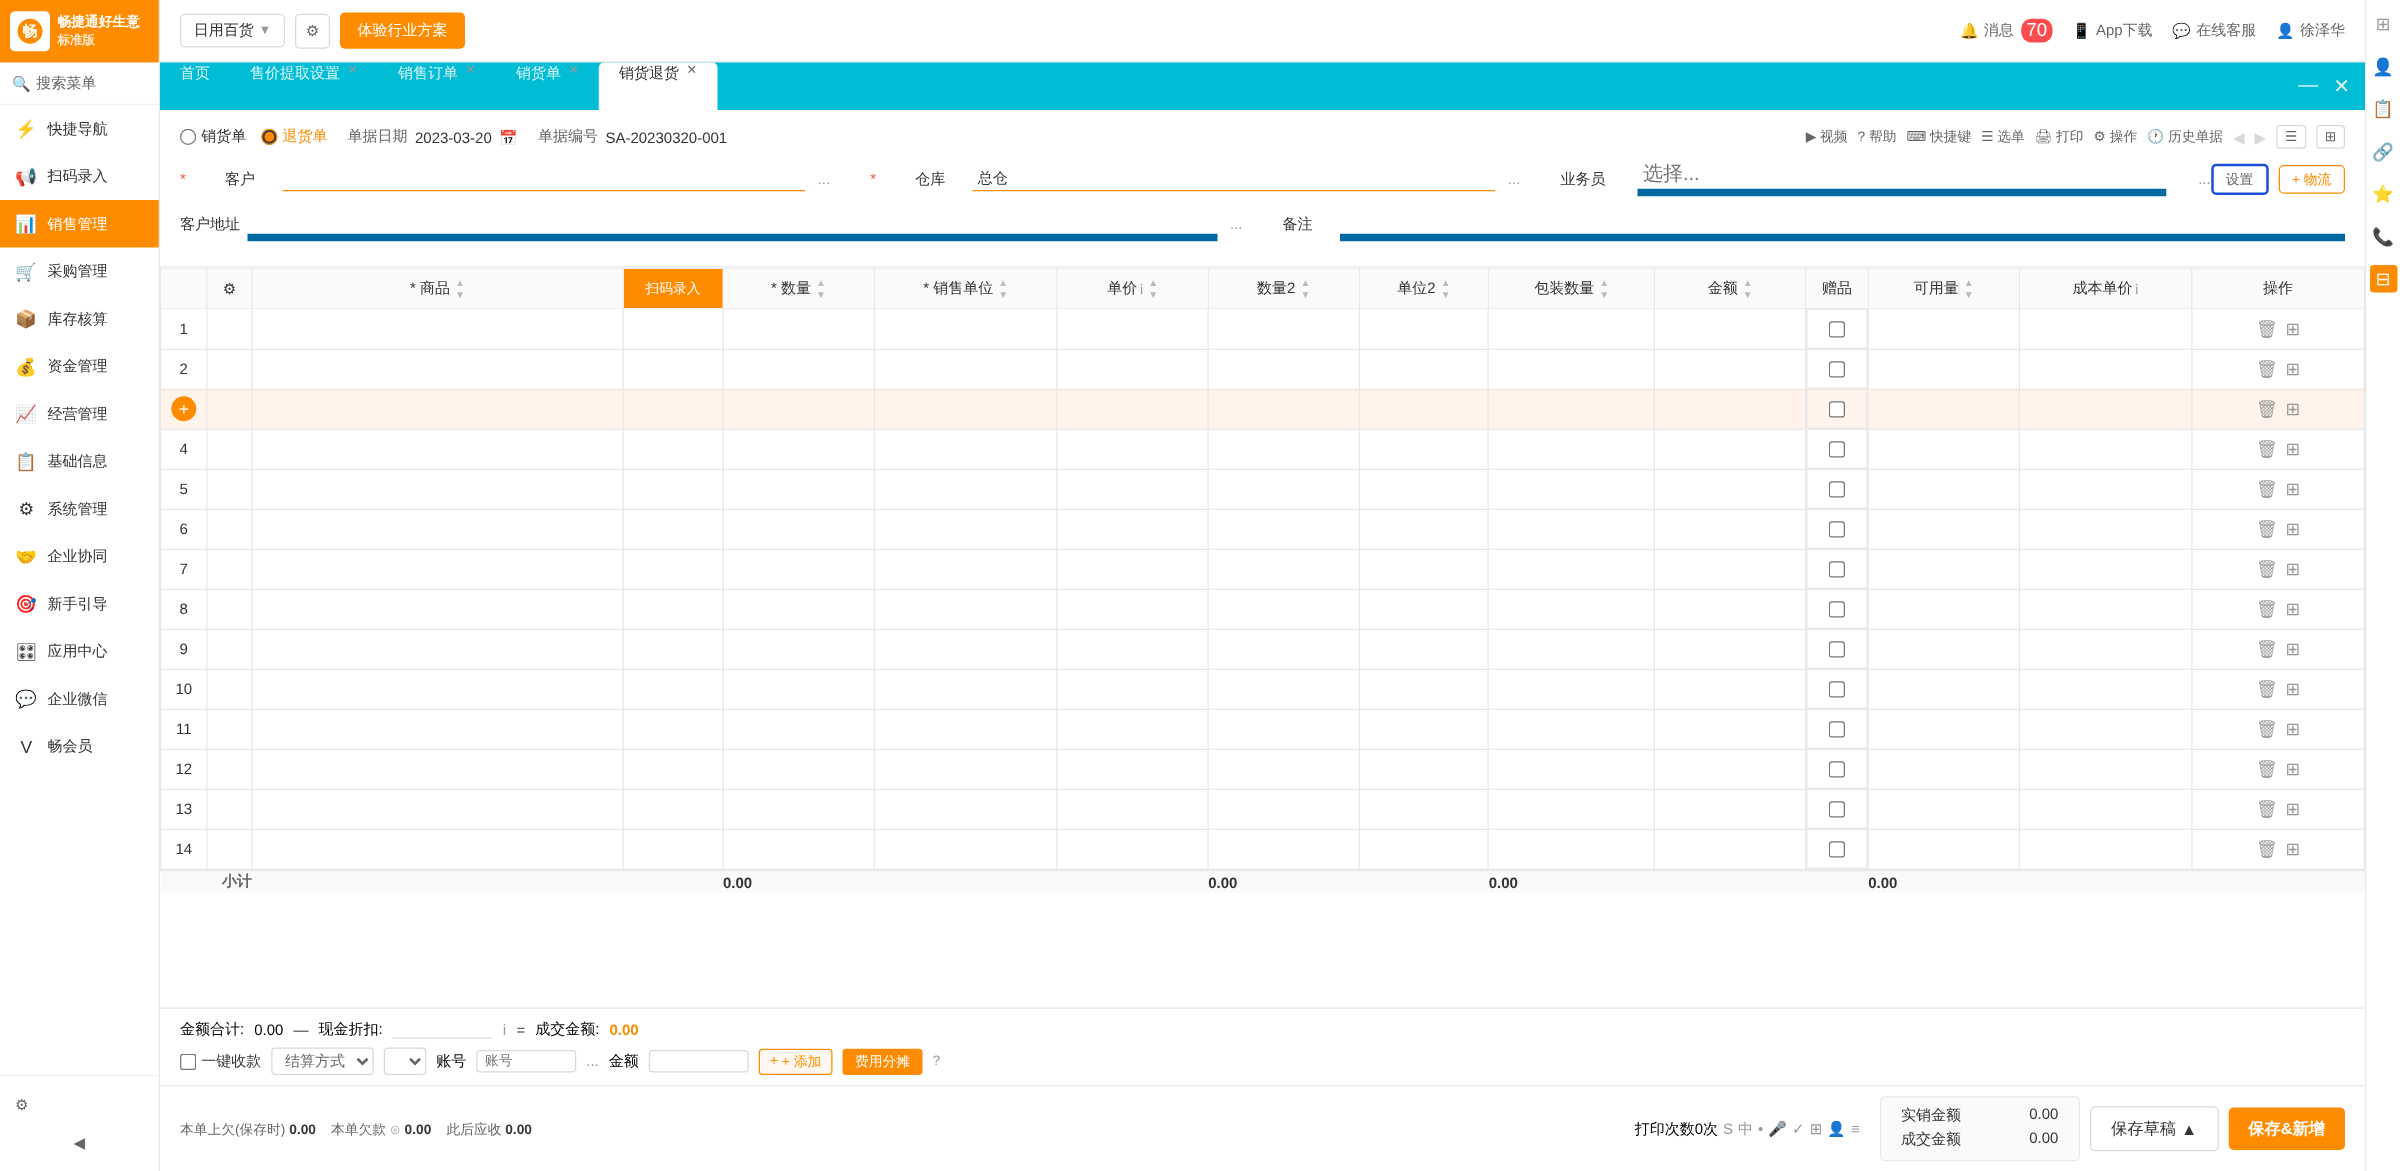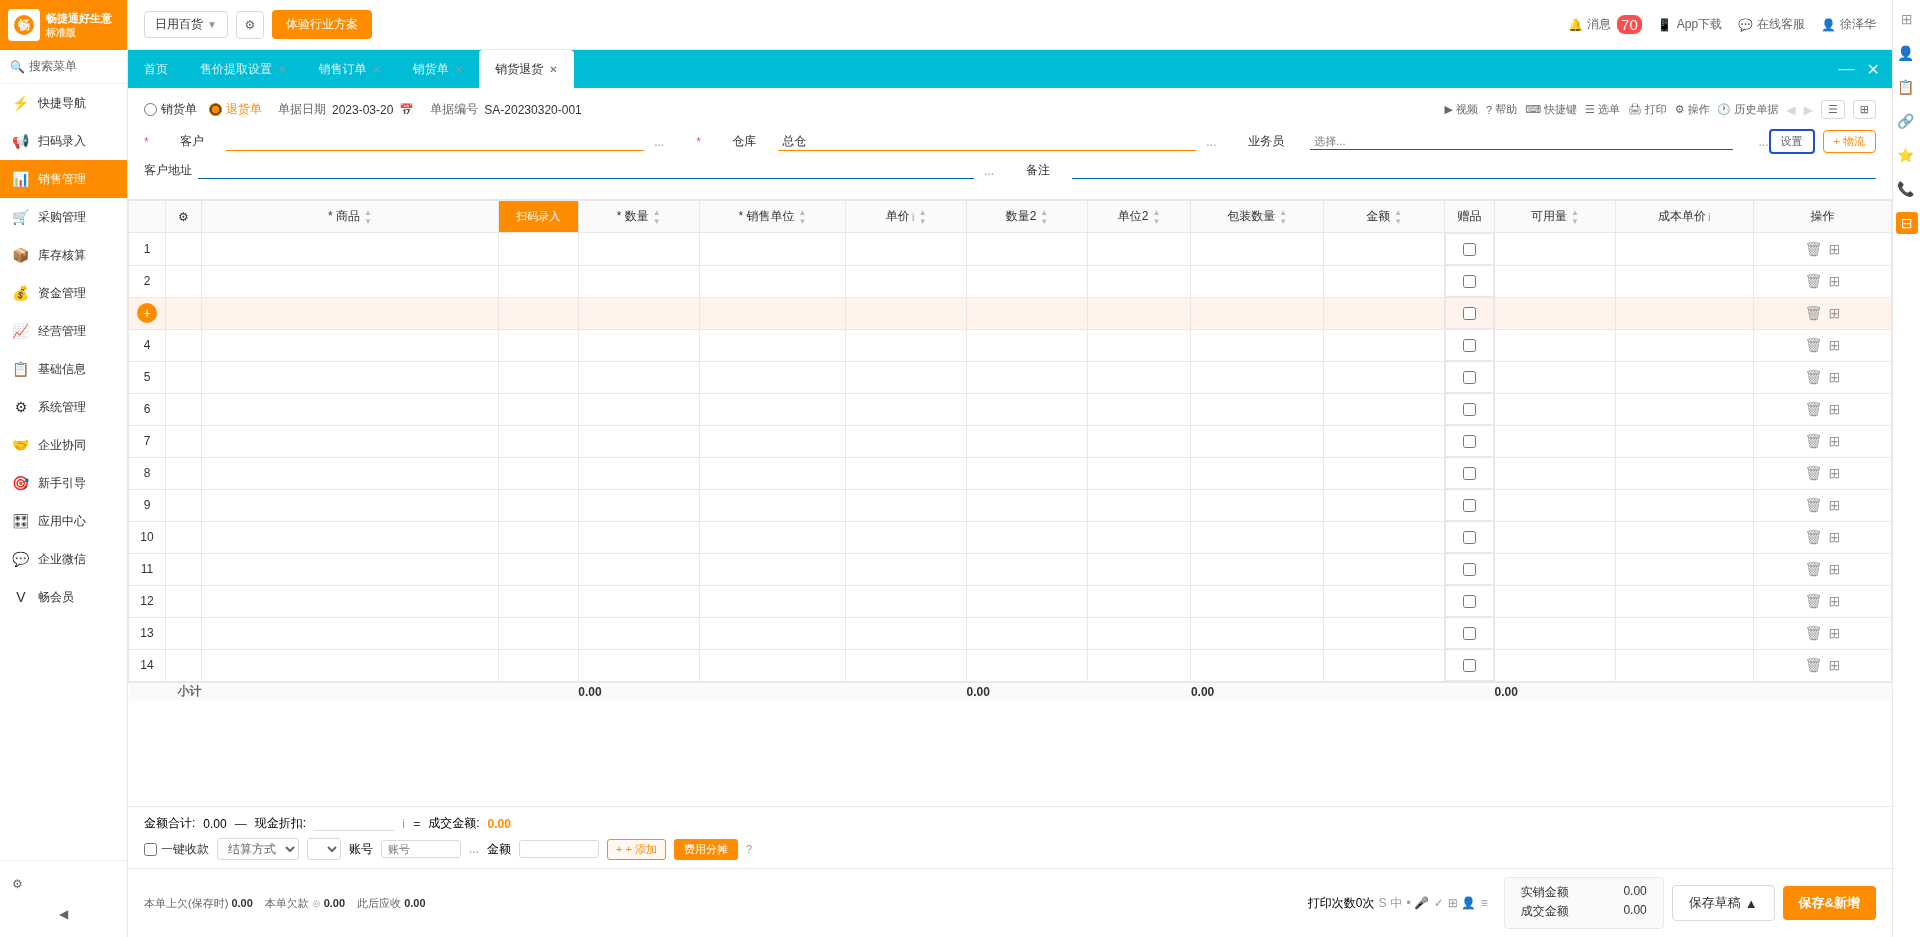--- a/index.html
+++ b/index.html
@@ -26,21 +26,21 @@
     .topbar-select { display: flex; align-items: center; gap: 4px; border: 1px solid #d9d9d9; border-radius: 4px; padding: 4px 10px; cursor: pointer; color: #333; }
     .topbar-select .arrow { font-size: 10px; color: #999; }
     .topbar-gear { width: 28px; height: 28px; display: flex; align-items: center; justify-content: center; border: 1px solid #d9d9d9; border-radius: 4px; cursor: pointer; color: #666; }
     .topbar-btn-orange { background: #ff8c00; color: #fff; border: none; border-radius: 4px; padding: 6px 14px; cursor: pointer; font-size: 12px; }
     .topbar-right { display: flex; align-items: center; gap: 16px; color: #666; font-size: 12px; }
     .topbar-right-item { display: flex; align-items: center; gap: 4px; cursor: pointer; }
     .notification-badge { background: #ff4d4f; color: #fff; font-size: 15px; border-radius: 8px; padding: 1px 4px; margin-left: 2px; }
 
     
     .tabs { background: #00bcd4; display: flex; align-items: center; height: 38px; flex-shrink: 0; }
-    .tab { padding: 0 16px; height: 38px; display: flex; align-items: center; gap: 6px; color: rgba(255,255,255,0.85); cursor: pointer; font-size: 12px; position: relative; }
+    .tab { padding: 0 16px; height: 38px; display: flex; align-items: flex-start; gap: 6px; color: rgba(255,255,255,0.85); cursor: pointer; font-size: 12px; position: relative; }
     .tab.active { background: #fff; color: #333; border-radius: 4px 4px 0 0; }
     .tab .close-x { font-size: 10px; color: #999; cursor: pointer; }
     .tab.active .close-x { color: #666; }
     .tabs-spacer { flex: 1; }
     .tabs-right { display: flex; align-items: center; gap: 4px; padding-right: 8px; }
     .tabs-right-btn { color: rgba(255,255,255,0.85); cursor: pointer; font-size: 16px; padding: 0 4px; }
 
     
     .content { flex: 1; overflow: auto; background: #f5f5f5; padding: 0; display: flex; flex-direction: column; }
     .form-area { background: #fff; padding: 12px 16px; border-bottom: 1px solid #e8e8e8; }
@@ -56,21 +56,21 @@
     .code-field { display: flex; align-items: center; gap: 6px; }
     .header-actions { margin-left: auto; display: flex; align-items: center; gap: 8px; }
     .action-link { display: flex; align-items: center; gap: 3px; color: #666; cursor: pointer; font-size: 11px; }
 
     
     .form-fields { display: flex; align-items: center; gap: 0; margin-bottom: 8px; }
     .form-field { display: flex; align-items: center; flex: 1; }
     .field-label { color: #f5564e; font-size: 12px; min-width: 30px; }
     .field-label-plain { color: #333; font-size: 12px; min-width: 40px; }
     .field-input { border: none; border-bottom: 1px solid #ff8c00; flex: 1; padding: 2px 4px; color: #333; outline: none; font-size: 12px; background: transparent; min-width: 120px; }
-    .field-input-plain { border: none; border-bottom: 1px solid #0369a1; flex: 1; padding: 2px 4px; color: #333; outline: none; font-size: 11px; background: transparent; min-width: 120px; }
+    .field-input-plain { border: none; border-bottom: 6px solid #0369a1; flex: 1; padding: 2px 4px; color: #333; outline: none; font-size: 16px; background: transparent; min-width: 120px; }
     .field-dots { color: #999; margin-left: 4px; }
     .form-field-right { margin-left: auto; display: flex; align-items: center; gap: 8px; }
     .btn-set { border: 2px solid #1d4ed8; border-radius: 4px; padding: 3px 10px; cursor: pointer; color: #666; font-size: 11px; background: #fff; }
     .btn-add-logistics { border: 1px solid #ff8c00; border-radius: 4px; padding: 3px 10px; cursor: pointer; color: #ff8c00; font-size: 11px; background: #fff; }
 
     
     .table-container { flex: 1; background: #fff; overflow: auto; }
     .data-table { width: 100%; border-collapse: collapse; font-size: 12px; }
     .data-table thead th { background: #fafafa; border: 1px solid #e8e8e8; padding: 6px 8px; text-align: center; color: #333; font-weight: normal; white-space: nowrap; position: sticky; top: 0; z-index: 2; }
     .data-table tbody td { border: 1px solid #e8e8e8; padding: 4px 8px; text-align: center; height: 32px; color: #333; }

